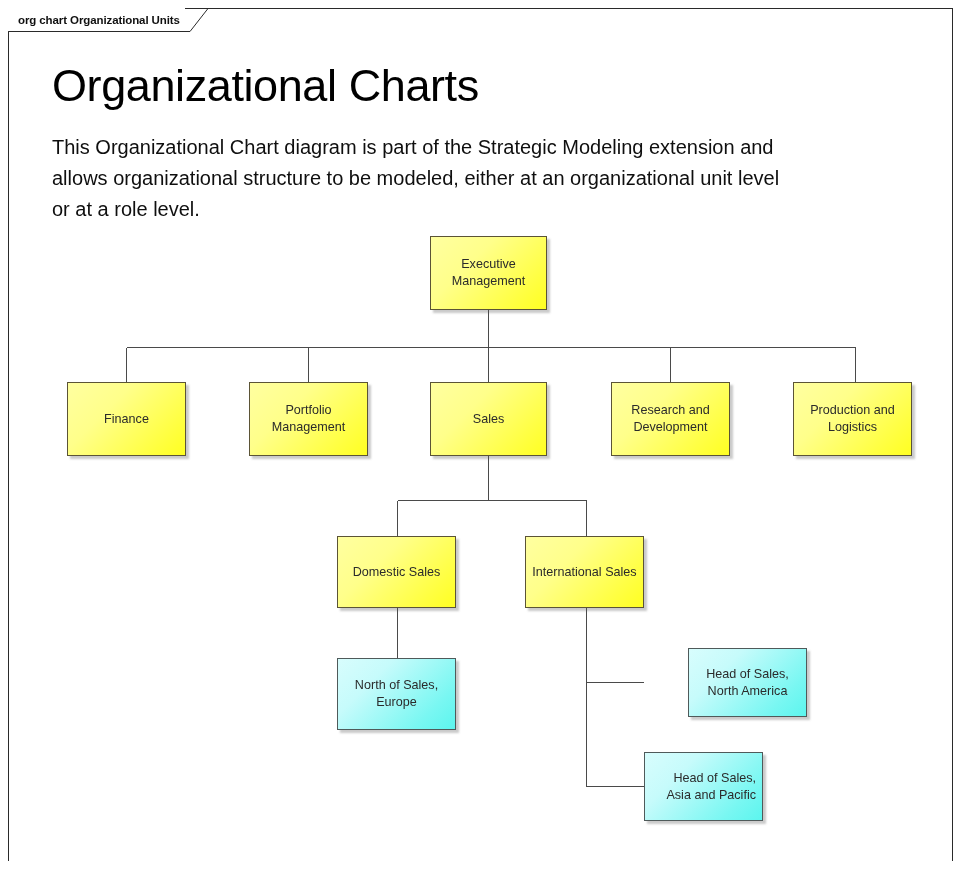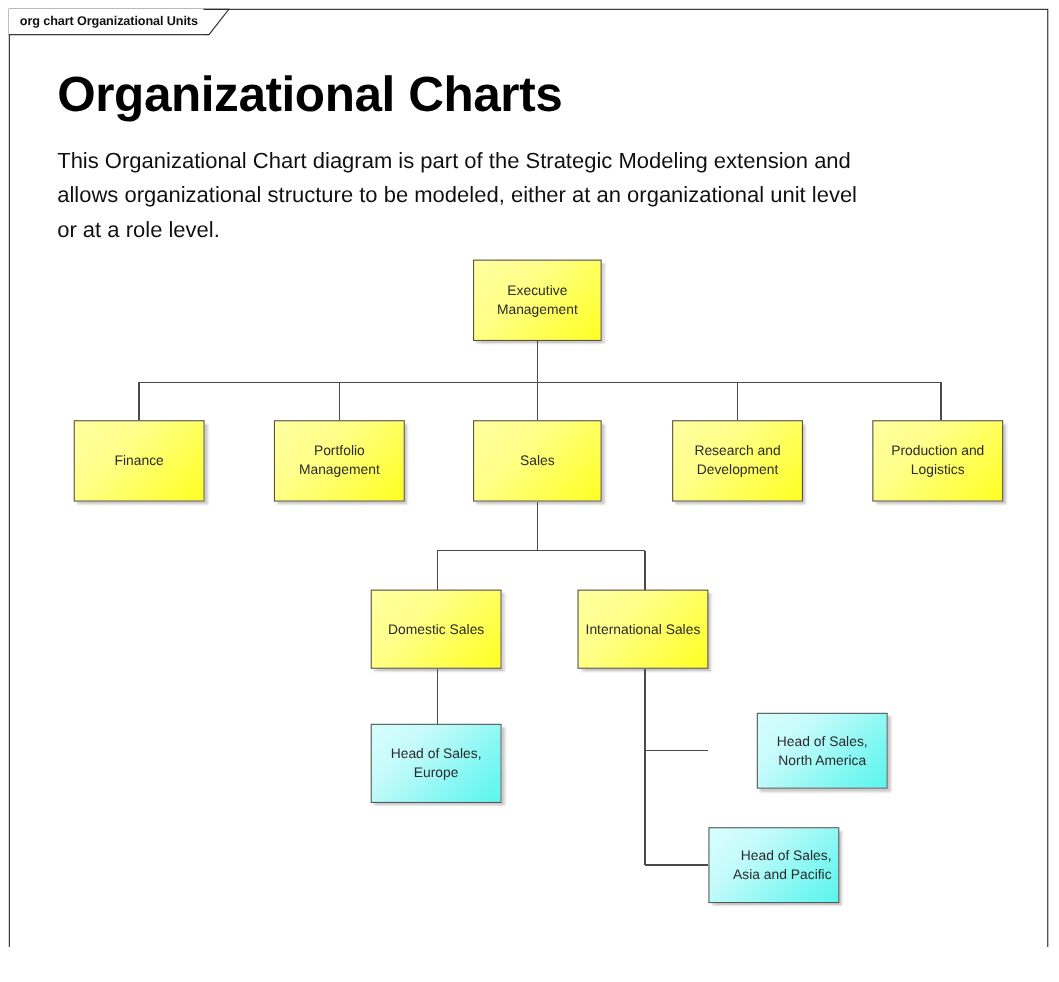--- a/index.html
+++ b/index.html
@@ -69,21 +69,21 @@
 
   
   .doc-heading {
     position: absolute;
     left: 52px;
     top: 62px;
     width: 800px;
   }
   .doc-title {
     font-size: 45px;
-    font-weight: bold;
+    font-weight: normal;
     line-height: 1.08;
     color: #000000;
     margin: 0;
     letter-spacing: -0.4px;
   }
   .doc-desc {
     margin: 0;
     margin-top: 21px;
     font-size: 20px;
     line-height: 1.55;
@@ -210,21 +210,21 @@
 
     <div class="node unit" style="left:337px; top:536px; width:119px; height:72px;">
       <span class="node-label">Domestic Sales</span>
     </div>
 
     <div class="node unit" style="left:525px; top:536px; width:119px; height:72px;">
       <span class="node-label">International Sales</span>
     </div>
 
     <div class="node role" style="left:337px; top:658px; width:119px; height:72px;">
-      <span class="node-label">Head of Sales, Europe</span>
+      <span class="node-label">North of Sales, Europe</span>
     </div>
 
     <div class="node role" style="left:644px; top:648px; width:119px; height:69px;margin-left:44px;">
       <span class="node-label">Head of Sales, North America</span>
     </div>
 
     <div class="node role" style="left:644px; top:752px; width:119px; height:69px;text-align:right;">
       <span class="node-label">Head of Sales, Asia and Pacific</span>
     </div>
 

